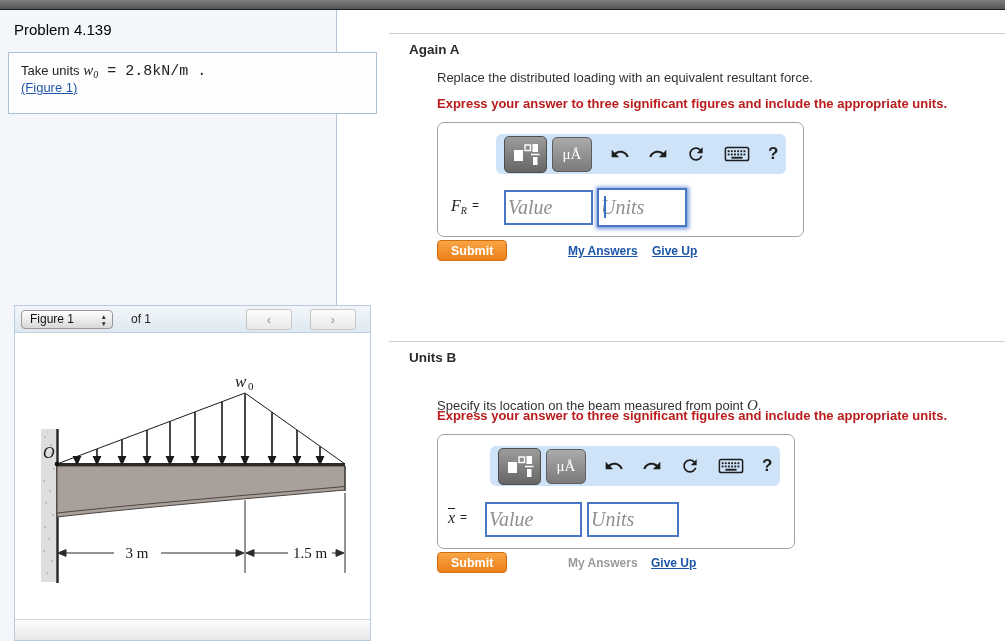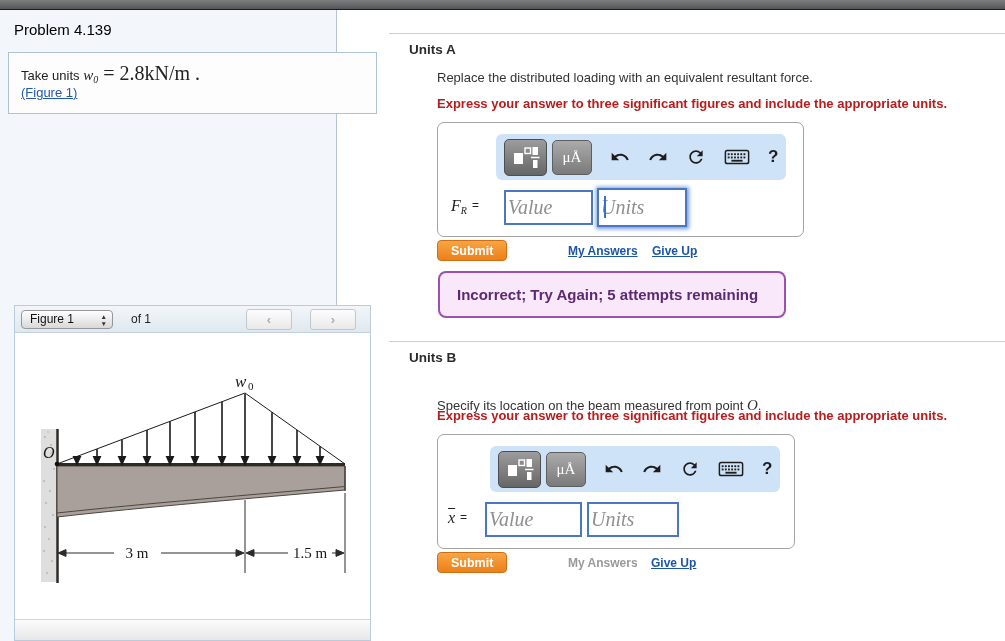--- a/index.html
+++ b/index.html
@@ -40,21 +40,21 @@
   .fig-footer { flex:0 0 20px; background:linear-gradient(#fcfcfc,#e7e7e7); border-top:1px solid #ccd6e0; }
   .fig-svg { position:absolute; left:0; top:0; }
 
   
   .rule { position:absolute; left:389px; width:616px; height:1px; background:#cfcfcf; }
   .part-title { position:absolute; left:409px; font-size:13.5px; font-weight:bold; color:#2b2b2b; }
   .prompt { position:absolute; left:437px; font-size:13px; color:#333; }
   .instruction { position:absolute; left:437px; font-size:13px; font-weight:bold; color:#b91c1c; }
 
   .answer-box { position:absolute; border:1px solid #a3a3a3; border-radius:7px; background:#fff; }
-  .mtoolbar { position:absolute; top:11px; width:290px; height:46px; background:#cfe3f8; border-radius:6px;
+  .mtoolbar { position:absolute; top:11px; width:290px; height:40px; background:#cfe3f8; border-radius:6px;
               display:flex; align-items:center; }
   .eq-btn { width:41px; height:35px; margin-left:8px; border-radius:5px; border:1px solid #4e4e4e;
             background:linear-gradient(#9c9c9c,#666666); display:flex; align-items:center; justify-content:center; cursor:pointer; }
   .mu-btn { width:38px; height:33px; margin-left:5px; border-radius:5px; border:1px solid #5e5e5e;
             background:linear-gradient(#ababab,#7a7a7a); color:#fff; font-size:15px;
             font-family:"Liberation Serif", serif; display:flex; align-items:center; justify-content:center; cursor:pointer; }
   .tb-icon { margin-left:18px; cursor:pointer; display:flex; }
   .tb-help { margin-left:18px; font-size:17px; font-weight:bold; color:#1d1d1d; cursor:pointer; }
 
   .ans-label { position:absolute; font-size:16px; color:#222; }
@@ -81,21 +81,21 @@
 <body>
 
 <div class="page">
 
   <div class="topbar"></div>
 
   <div class="left-panel">
     <div class="prob-title">Problem 4.139</div>
 
     <div class="prob-box">
-      <span>Take units </span><span class="mi" style="font-size:15px;">w</span><span class="mi sub">0</span><span class="math-serif" style="font-size:20px;"> = 2.8kN/m .</span><br>
+      <span>Take units </span><span class="mi" style="font-size:15px;">w</span><span class="mi sub">0</span><span class="math-serif" style="font-size:15px;font-family:Liberation Mono, monospace;"> = 2.8kN/m .</span><br>
       <span class="fig-link">(Figure 1)</span>
     </div>
 
     <div class="figure-panel">
       <div class="fig-header">
         <div class="fig-select">
           <span>Figure 1</span>
           <span class="stepper">
             <span>▲</span>
               <span>▼</span>
@@ -190,21 +190,21 @@
           <text x="233" y="57" font-family="Liberation Serif, serif" font-size="11" fill="#181818">0</text>
         </svg>
       </div>
 
       <div class="fig-footer"></div>
     </div>
   </div>
 
   <div class="rule" style="top:33px;"></div>
 
-  <div class="part-title" style="top:42px;">Units A</div>
+  <div class="part-title" style="top:42px;">Again A</div>
   <div class="prompt" style="top:70px;">Replace the distributed loading with an equivalent resultant force.</div>
   <div class="instruction" style="top:96px;">Express your answer to three significant figures and include the appropriate units.</div>
 
   <div class="answer-box" style="left:437px; top:122px; width:365px; height:113px;">
     <div class="mtoolbar" style="left:58px;">
       <div class="eq-btn">
         <svg width="30" height="26" viewBox="0 0 30 26">
           <rect x="3" y="9" width="9" height="11" fill="#fff"></rect>
           <rect x="14" y="4" width="5.5" height="5.5" fill="none" stroke="#fff" stroke-width="1.4"></rect>
           <rect x="21.5" y="3" width="5.5" height="8" fill="#fff"></rect>
@@ -255,21 +255,20 @@
     </div>
     <input class="ans-input" style="left: 66px; top: 67px; width: 89px; height: 35px;" placeholder="Value">
     <input class="ans-input focused-input" style="left: 159px; top: 65px; width: 90px; height: 39px;" placeholder="Units">
     <div class="caret" style="left:166px; top:73px;"></div>
   </div>
 
   <button class="submit-btn" style="left:437px; top:240px;">Submit</button>
   <span class="link" style="left:568px; top:244px;">My Answers</span>
   <span class="link" style="left:652px; top:244px;">Give Up</span>
 
-  <div class="feedback">Incorrect; Try Again; 5 attempts remaining</div>
 
   <div class="rule" style="top:341px;"></div>
 
   <div class="part-title" style="top:350px;">Units B</div>
   <div class="prompt" style="top:397px;">
     <span>Specify its location on the beam measured from point </span><span class="mi" style="font-size:15px;">O</span><span>.</span>
   </div>
   <div class="instruction" style="top:408px;">Express your answer to three significant figures and include the appropriate units.</div>
 
   <div class="answer-box" style="left:437px; top:434px; width:356px; height:113px;">

